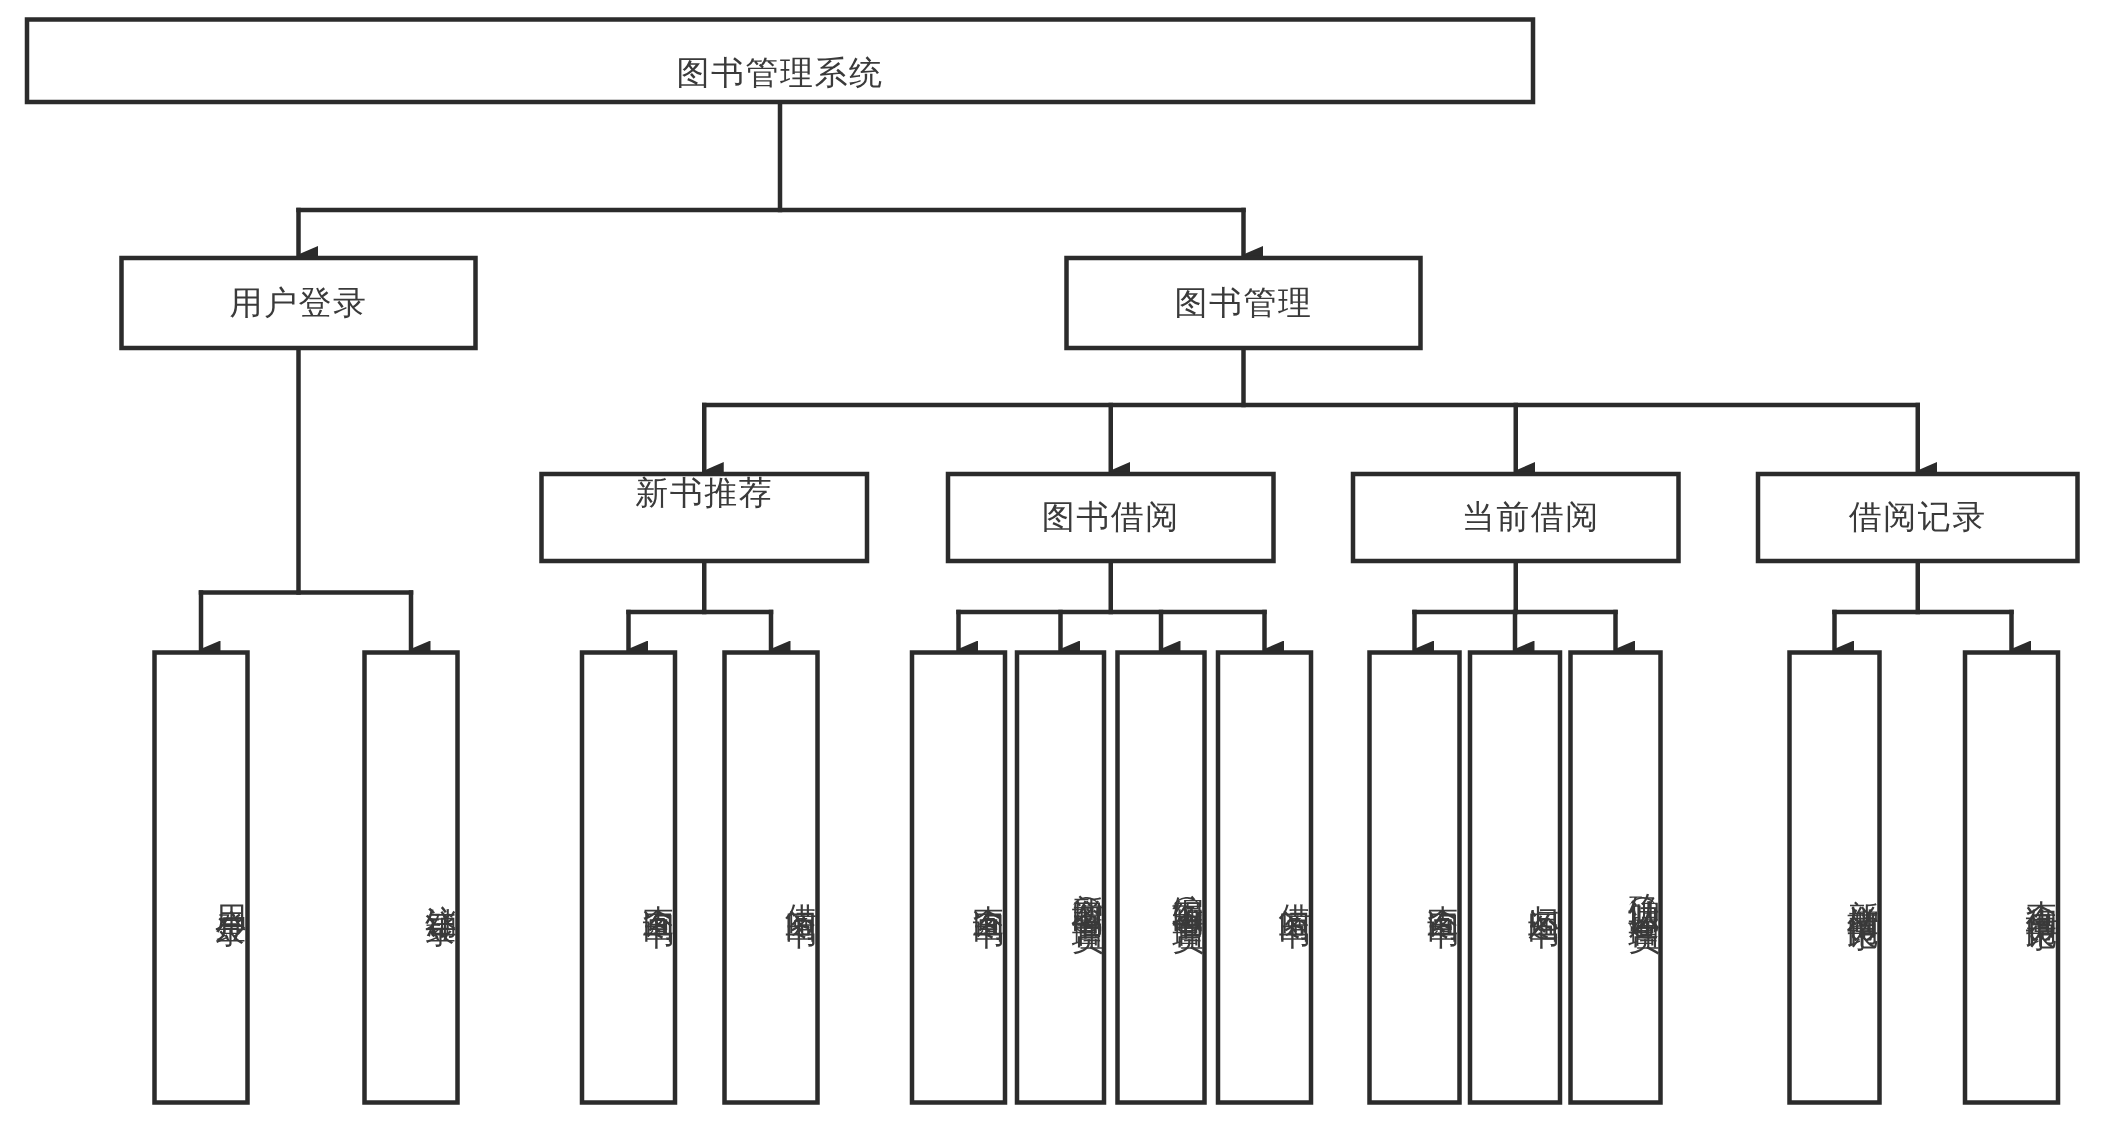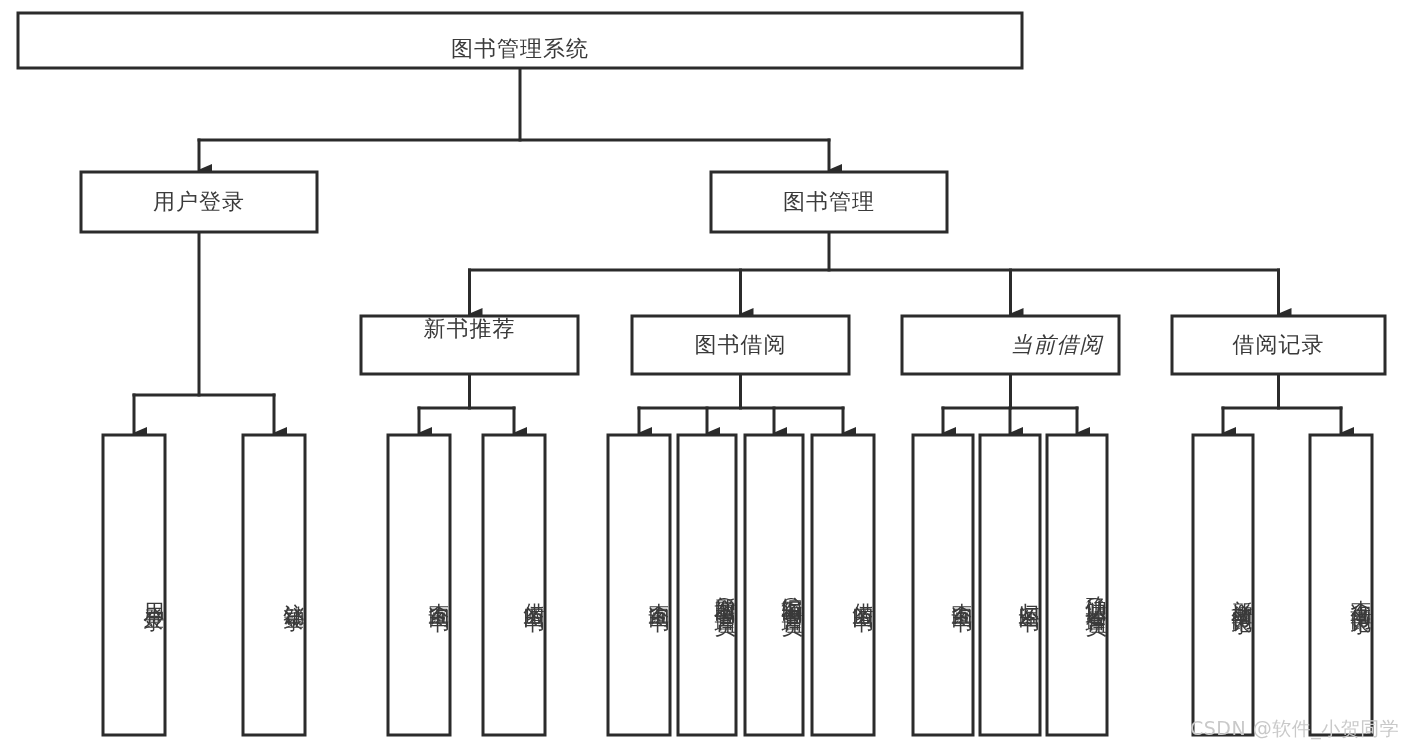--- a/index.html
+++ b/index.html
@@ -147,31 +147,30 @@
         <rect x="1310" y="435" width="62" height="300" class="node-box"></rect>
       </g>
   </svg>
 
   <div id="labels-layer">
       <div class="node-label-h" style="left: 18px; top: 13px; width: 1004px; height: 72px;">图书管理系统</div>
       <div class="node-label-h" style="left: 81px; top: 172px; width: 236px; height: 60px;">用户登录</div>
       <div class="node-label-h" style="left: 711px; top: 172px; width: 236px; height: 60px;">图书管理</div>
       <div class="node-label-h" style="left: 361px; top: 298px; width: 217px; height: 62px;">新书推荐</div>
       <div class="node-label-h" style="left: 632px; top: 316px; width: 217px; height: 58px; border-radius: 22px;">图书借阅</div>
-      <div class="node-label-h" style="left: 938px; top: 316px; width: 237px; height: 58px; font-style: italic;">当前借阅</div>
+      <div class="node-label-h" style="left: 902px; top: 316px; width: 237px; height: 58px;">当前借阅</div>
       <div class="node-label-h" style="left: 1172px; top: 316px; width: 213px; height: 58px;">借阅记录</div>
       <div class="node-label-v" style="left: 103px; top: 435px; width: 62px; height: 300px; padding-top: 14px; box-sizing: border-box; align-items: flex-start;">用户登录</div>
       <div class="node-label-v" style="left: 243px; top: 435px; width: 62px; height: 300px; padding-top: 14px; box-sizing: border-box; align-items: flex-start;">注销登录</div>
       <div class="node-label-v" style="left: 388px; top: 435px; width: 62px; height: 300px; padding-top: 14px; box-sizing: border-box; align-items: flex-start;">查询图书</div>
       <div class="node-label-v" style="left: 483px; top: 435px; width: 62px; height: 300px; padding-top: 14px; box-sizing: border-box; align-items: flex-start;">借阅图书</div>
       <div class="node-label-v" style="left: 608px; top: 435px; width: 62px; height: 300px; padding-top: 14px; box-sizing: border-box; align-items: flex-start;">查询图书</div>
       <div class="node-label-v" style="left: 678px; top: 435px; width: 58px; height: 300px; padding-top: 14px; box-sizing: border-box; align-items: flex-start;">新增图书（管理员）</div>
       <div class="node-label-v" style="left: 745px; top: 435px; width: 58px; height: 300px; padding-top: 14px; box-sizing: border-box; align-items: flex-start;">编辑图书（管理员）</div>
       <div class="node-label-v" style="left: 812px; top: 435px; width: 62px; height: 300px; padding-top: 14px; box-sizing: border-box; align-items: flex-start;">借阅图书</div>
       <div class="node-label-v" style="left: 913px; top: 435px; width: 60px; height: 300px; padding-top: 14px; box-sizing: border-box; align-items: flex-start;">查询图书</div>
       <div class="node-label-v" style="left: 980px; top: 435px; width: 60px; height: 300px; padding-top: 14px; box-sizing: border-box; align-items: flex-start;">归还图书</div>
       <div class="node-label-v" style="left: 1047px; top: 435px; width: 60px; height: 300px; padding-top: 14px; box-sizing: border-box; align-items: flex-start;">确认归还（管理员）</div>
       <div class="node-label-v" style="left: 1193px; top: 435px; width: 60px; height: 300px; padding-top: 14px; box-sizing: border-box; align-items: flex-start;">新增借阅记录</div>
       <div class="node-label-v" style="left: 1310px; top: 435px; width: 62px; height: 300px; padding-top: 14px; box-sizing: border-box; align-items: flex-start;">查询借阅记录</div>
     </div>
 
-  <div class="watermark" style="left:1190px; top:716px;">CSDN @软件_小贺同学</div>
 </div>
 
 </body></html>

